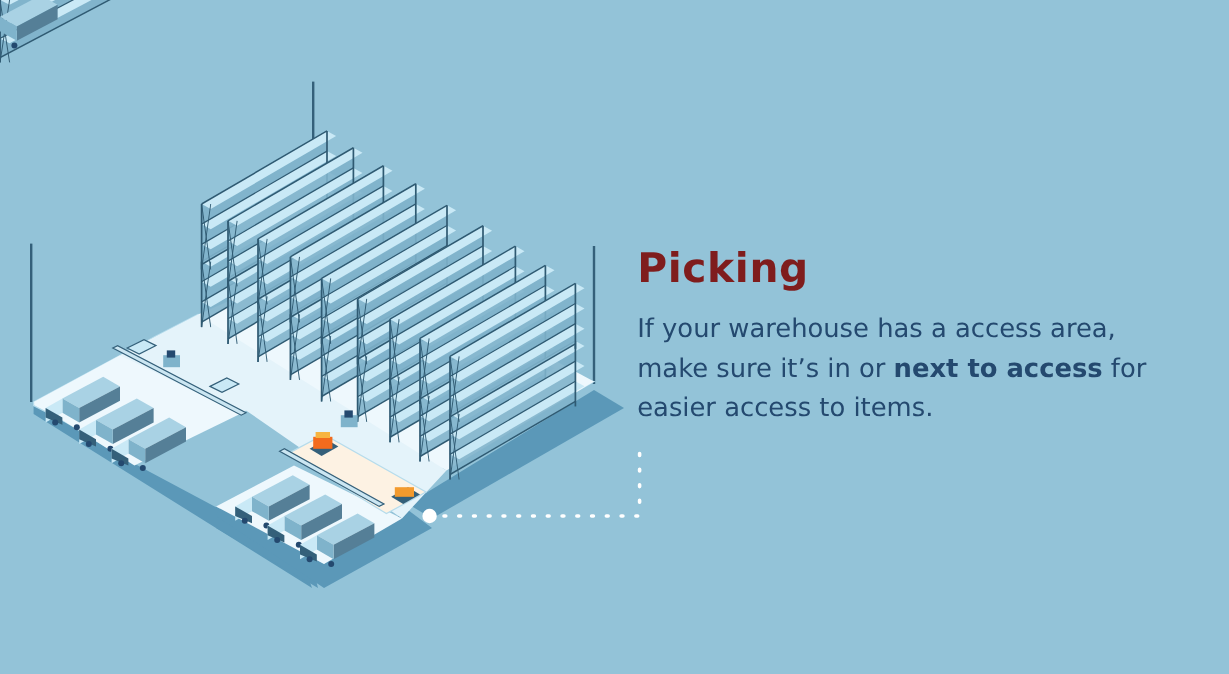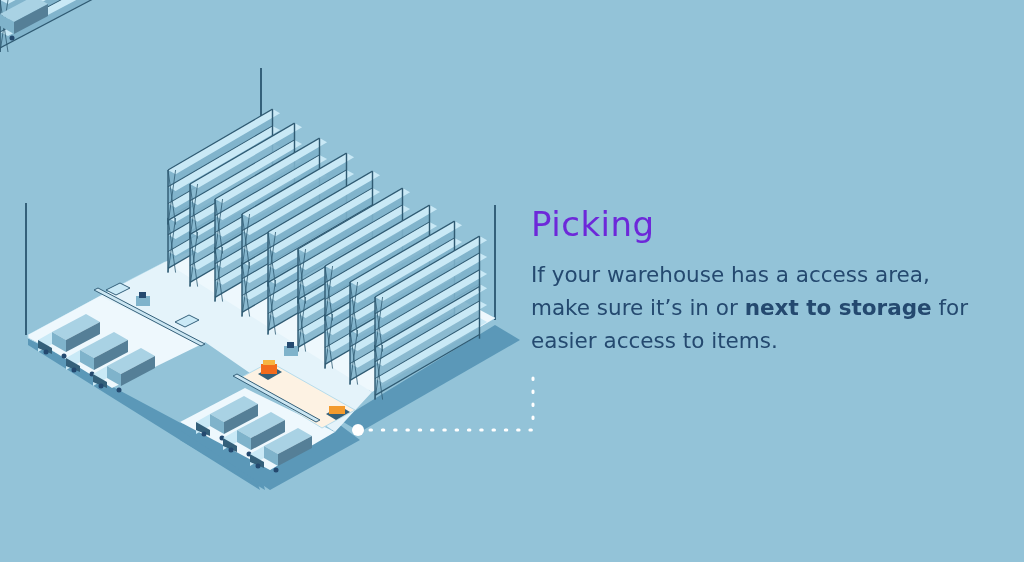--- a/index.html
+++ b/index.html
@@ -6,21 +6,21 @@
   body {
     width:1024px; height:562px; overflow:hidden;
     background:#93c3d8;
     font-family:"DejaVu Sans","Liberation Sans",sans-serif;
     position:relative;
   }
   .canvas { position:absolute; left:0; top:0; width:1024px; height:562px; }
   .illus { position:absolute; left:0; top:0; }
   .copy { position:absolute; left:531px; top:204px; width:460px; }
   .title {
-    color:#6d28d9; font-weight:normal; font-size:34px; letter-spacing:0.5px;
+    color:#7f1d1d; font-weight:bold; font-size:34px; letter-spacing:0.5px;
     margin:0 0 14px 0; line-height:40px;
   }
   .body-text {
     color:#24496f; font-size:21.5px; line-height:33px; margin:0;
   }
   .body-text b { font-weight:bold; }
 </style>
 </head>
 <body>
 
@@ -135,16 +135,16 @@
 
     <g>
       <circle cx="358" cy="430" r="6" fill="#ffffff"></circle>
       <line x1="370" y1="430" x2="533" y2="430" stroke="#ffffff" stroke-width="3" stroke-dasharray="1.5 10.8" stroke-linecap="round"></line>
       <line x1="533" y1="378" x2="533" y2="430" stroke="#ffffff" stroke-width="3" stroke-dasharray="1.5 11.5" stroke-linecap="round"></line>
     </g>
   </svg>
 
   <div class="copy">
     <h1 class="title">Picking</h1>
-    <p class="body-text"><span>If your warehouse has a access area, make sure it’s in or </span><b>next to storage</b><span> for easier access to items.</span></p>
+    <p class="body-text"><span>If your warehouse has a access area, make sure it’s in or </span><b>next to access</b><span> for easier access to items.</span></p>
   </div>
 
 </div>
 
 </body></html>

